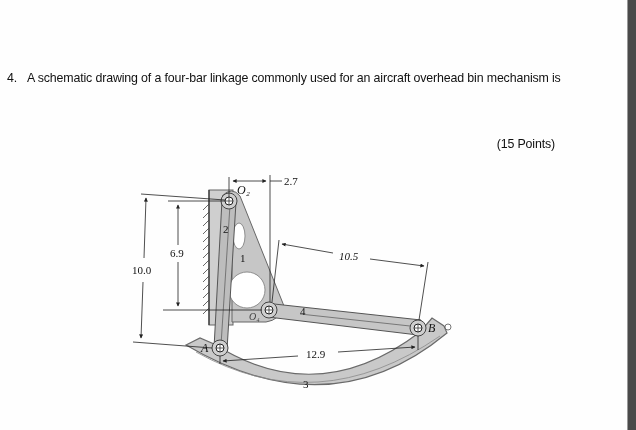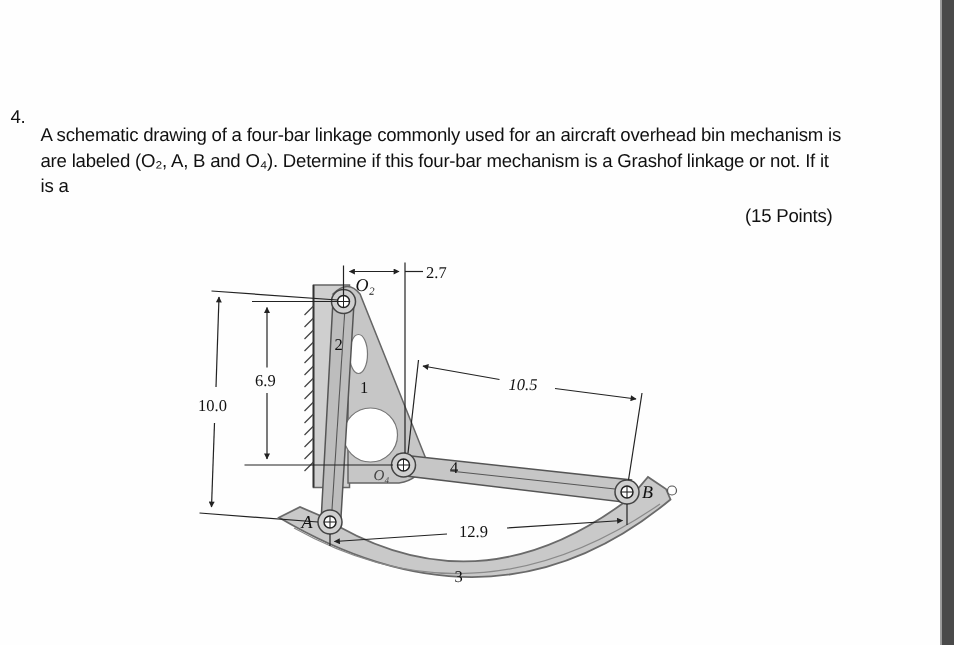--- a/index.html
+++ b/index.html
@@ -1,34 +1,33 @@
 <!DOCTYPE html>
 <html><head>
 <meta charset="utf-8">
 <style>
   html, body { margin:0; padding:0; }
   body { width:636px; height:430px; background:#fefefe; position:relative; overflow:hidden; font-family:"Liberation Sans", sans-serif; }
   .right-strip { position:absolute; left:627px; top:0; width:9px; height:430px; background:#4a4a4a; border-left:1px solid #9a9a9a; }
   .question { position:absolute; left:7px; top:70px; width:560px; font-size:12.4px; line-height:17px; color:#111; letter-spacing:-0.15px; }
   .q-num { position:absolute; left:0; top:0; }
-  .q-text { position:absolute; left:20px; top:12px; width:535px; }
+  .q-text { position:absolute; left:20px; top:0; width:535px; }
   .q-points { position:absolute; right:12px; top:66px; }
   .diagram { position:absolute; left:0; top:0; width:636px; height:430px; }
   .diagram text { font-family:"Liberation Serif", serif; }
 </style>
 </head>
 <body>
 
 <div class="right-strip"></div>
 
 <div class="question">
   <span class="q-num">4.</span>
   <div class="q-text">
     <div>A schematic drawing of a four-bar linkage commonly used for an aircraft overhead bin mechanism is</div>
-    <div>are labeled (O₂, A, B and O₄). Determine if this four-bar mechanism is a Grashof linkage or not. If it is a</div>
   </div>
   <span class="q-points">(15 Points)</span>
 </div>
 
 <svg class="diagram" viewBox="0 0 636 430" xmlns="http://www.w3.org/2000/svg">
   <defs>
     <marker id="arr" viewBox="0 0 10 10" refX="9" refY="5" markerWidth="7" markerHeight="5" orient="auto-start-reverse">
       <path d="M0,0 L10,5 L0,10 z" fill="#222"></path>
     </marker>
   </defs>

